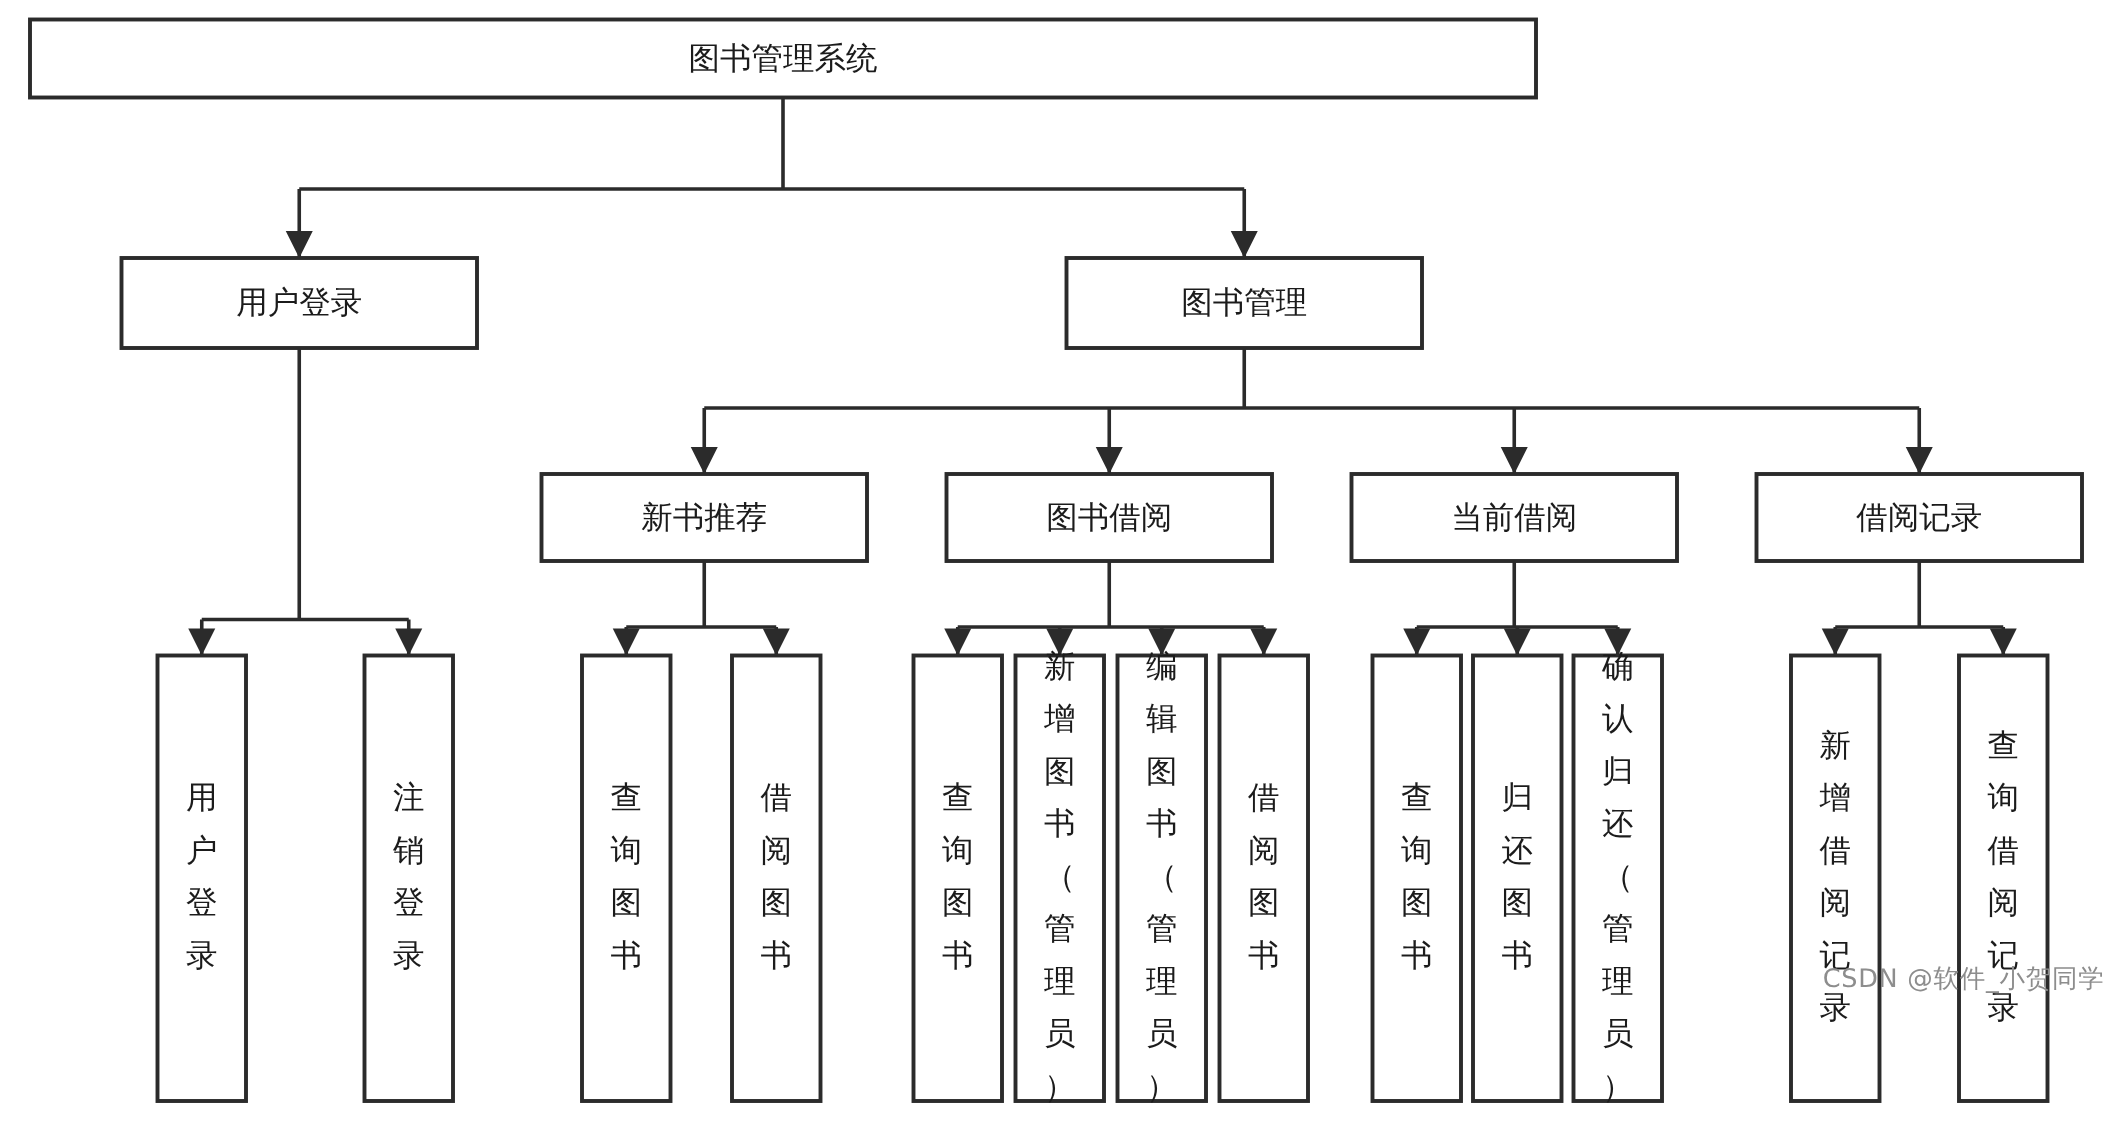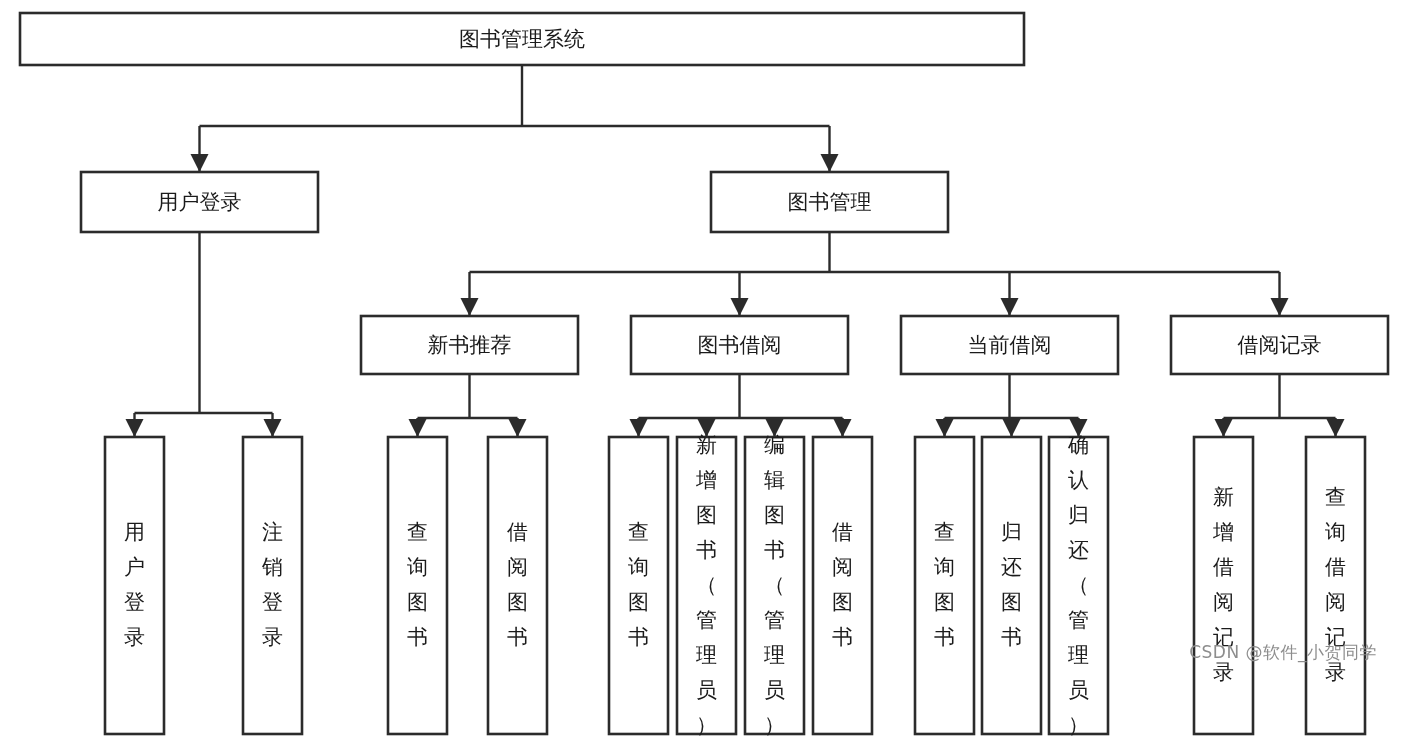--- a/index.html
+++ b/index.html
@@ -46,21 +46,21 @@
     dominant-baseline: middle;
   }
   .node-label-vertical {
     fill: #1b1b1b;
     font-family: "DejaVu Sans", "Liberation Sans", sans-serif;
     font-size: 21px;
     text-anchor: middle;
   }
   .watermark {
     position: absolute;
-    right: 28px;
+    right: 2px;
     bottom: 6px;
     font-family: "DejaVu Sans", "Liberation Sans", sans-serif;
     font-size: 17px;
     color: #8d8d8d;
     letter-spacing: 0.5px;
     white-space: nowrap;
     pointer-events: none;
   }
 </style>
 </head>

